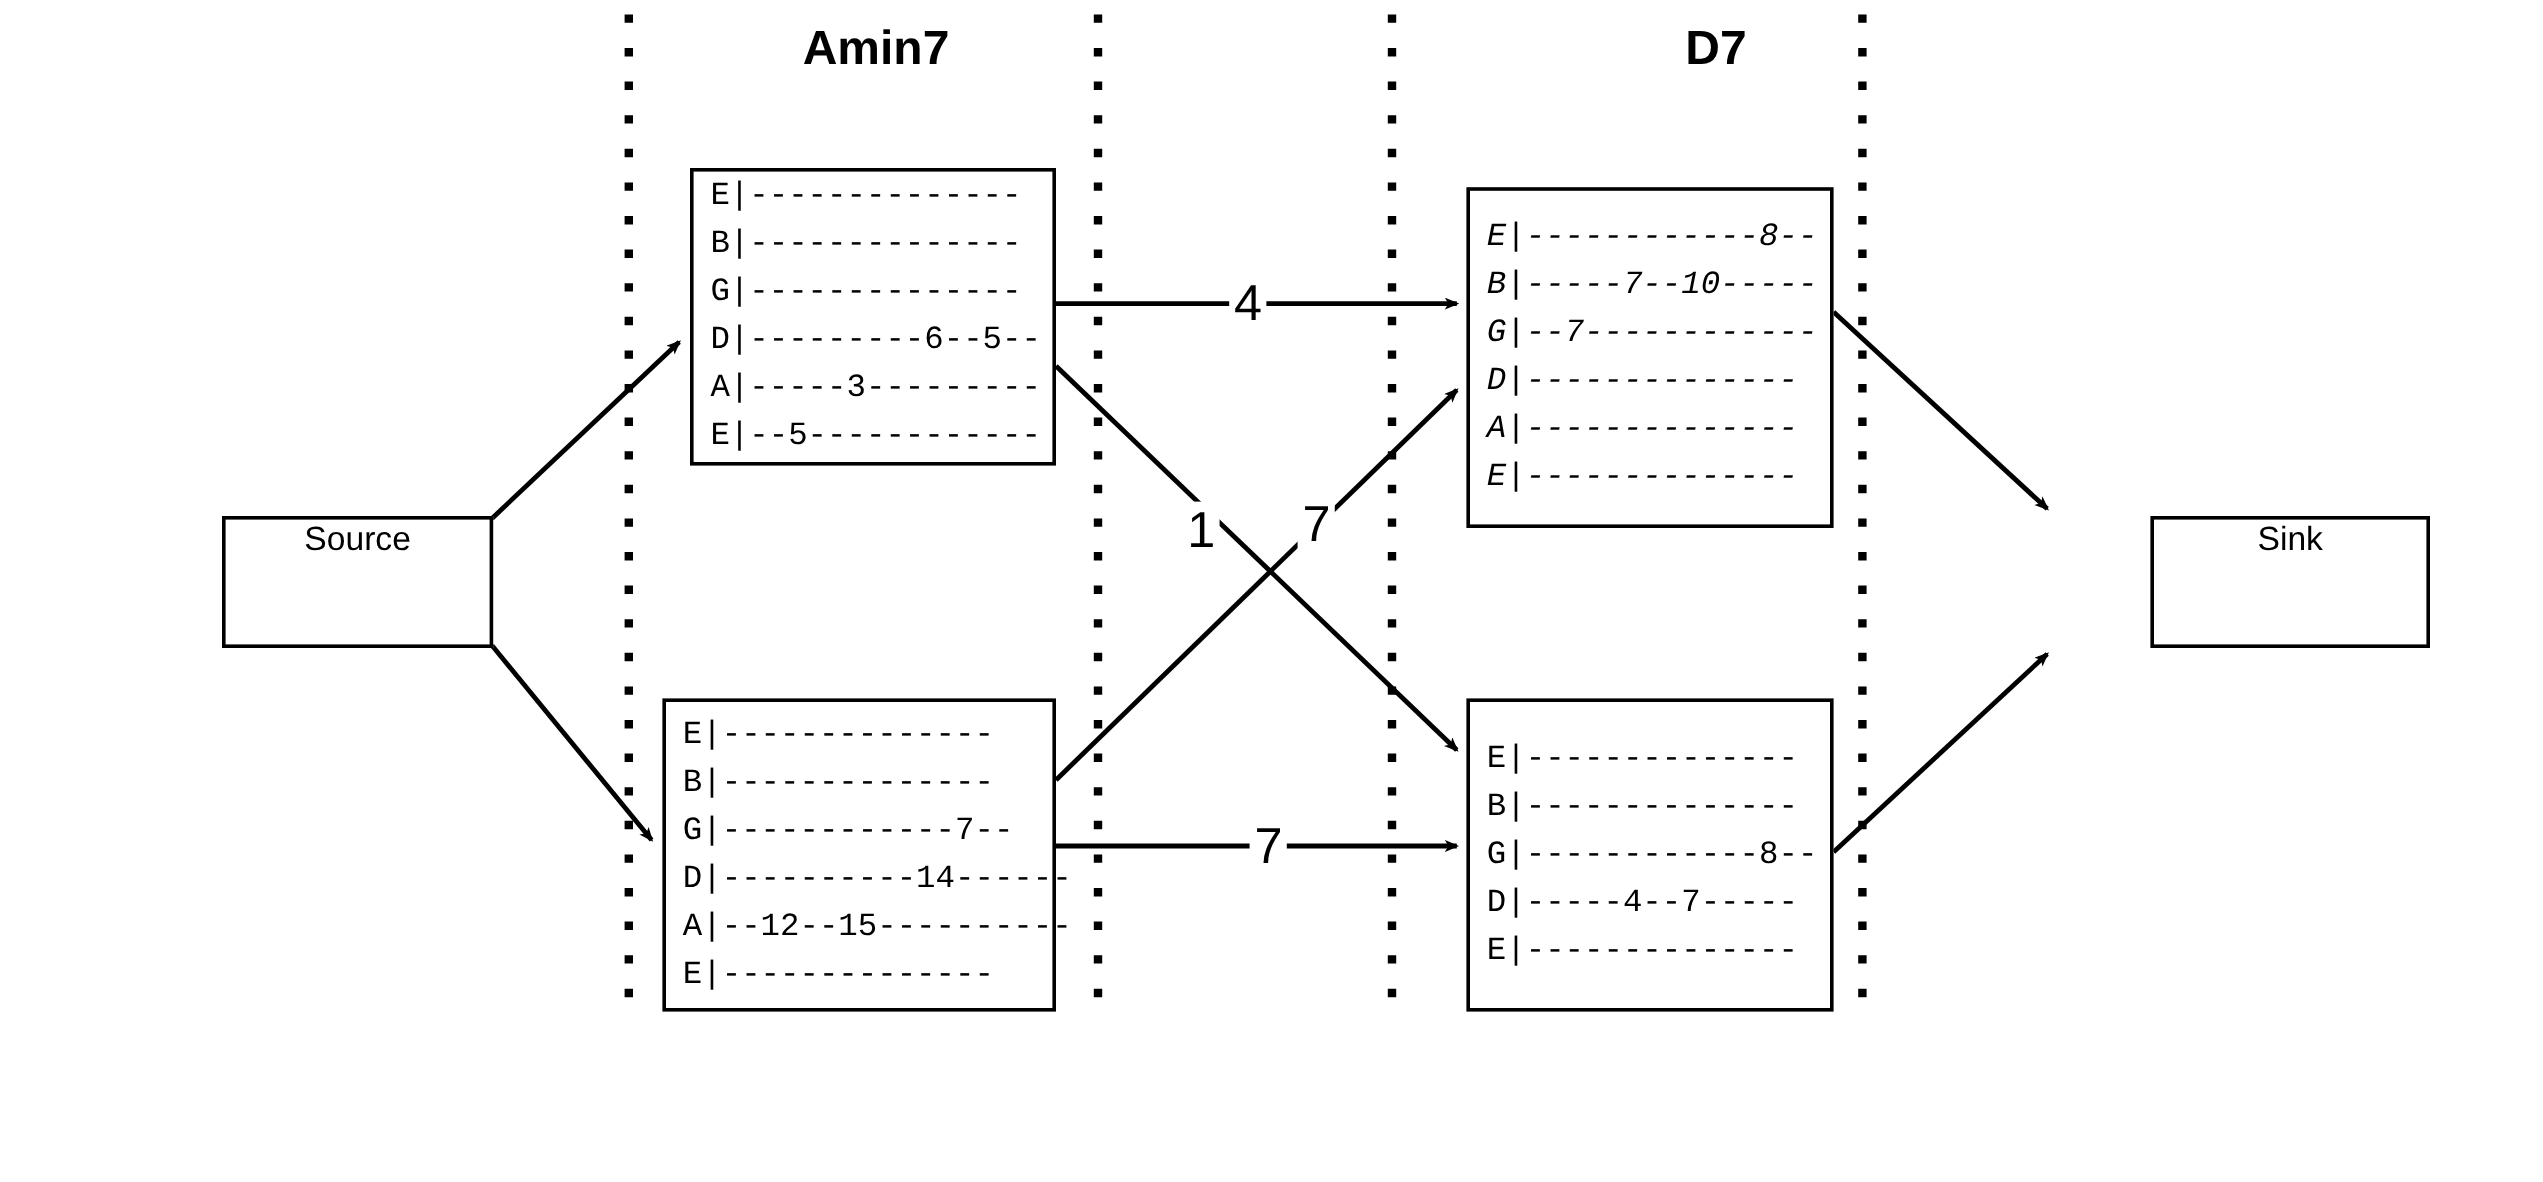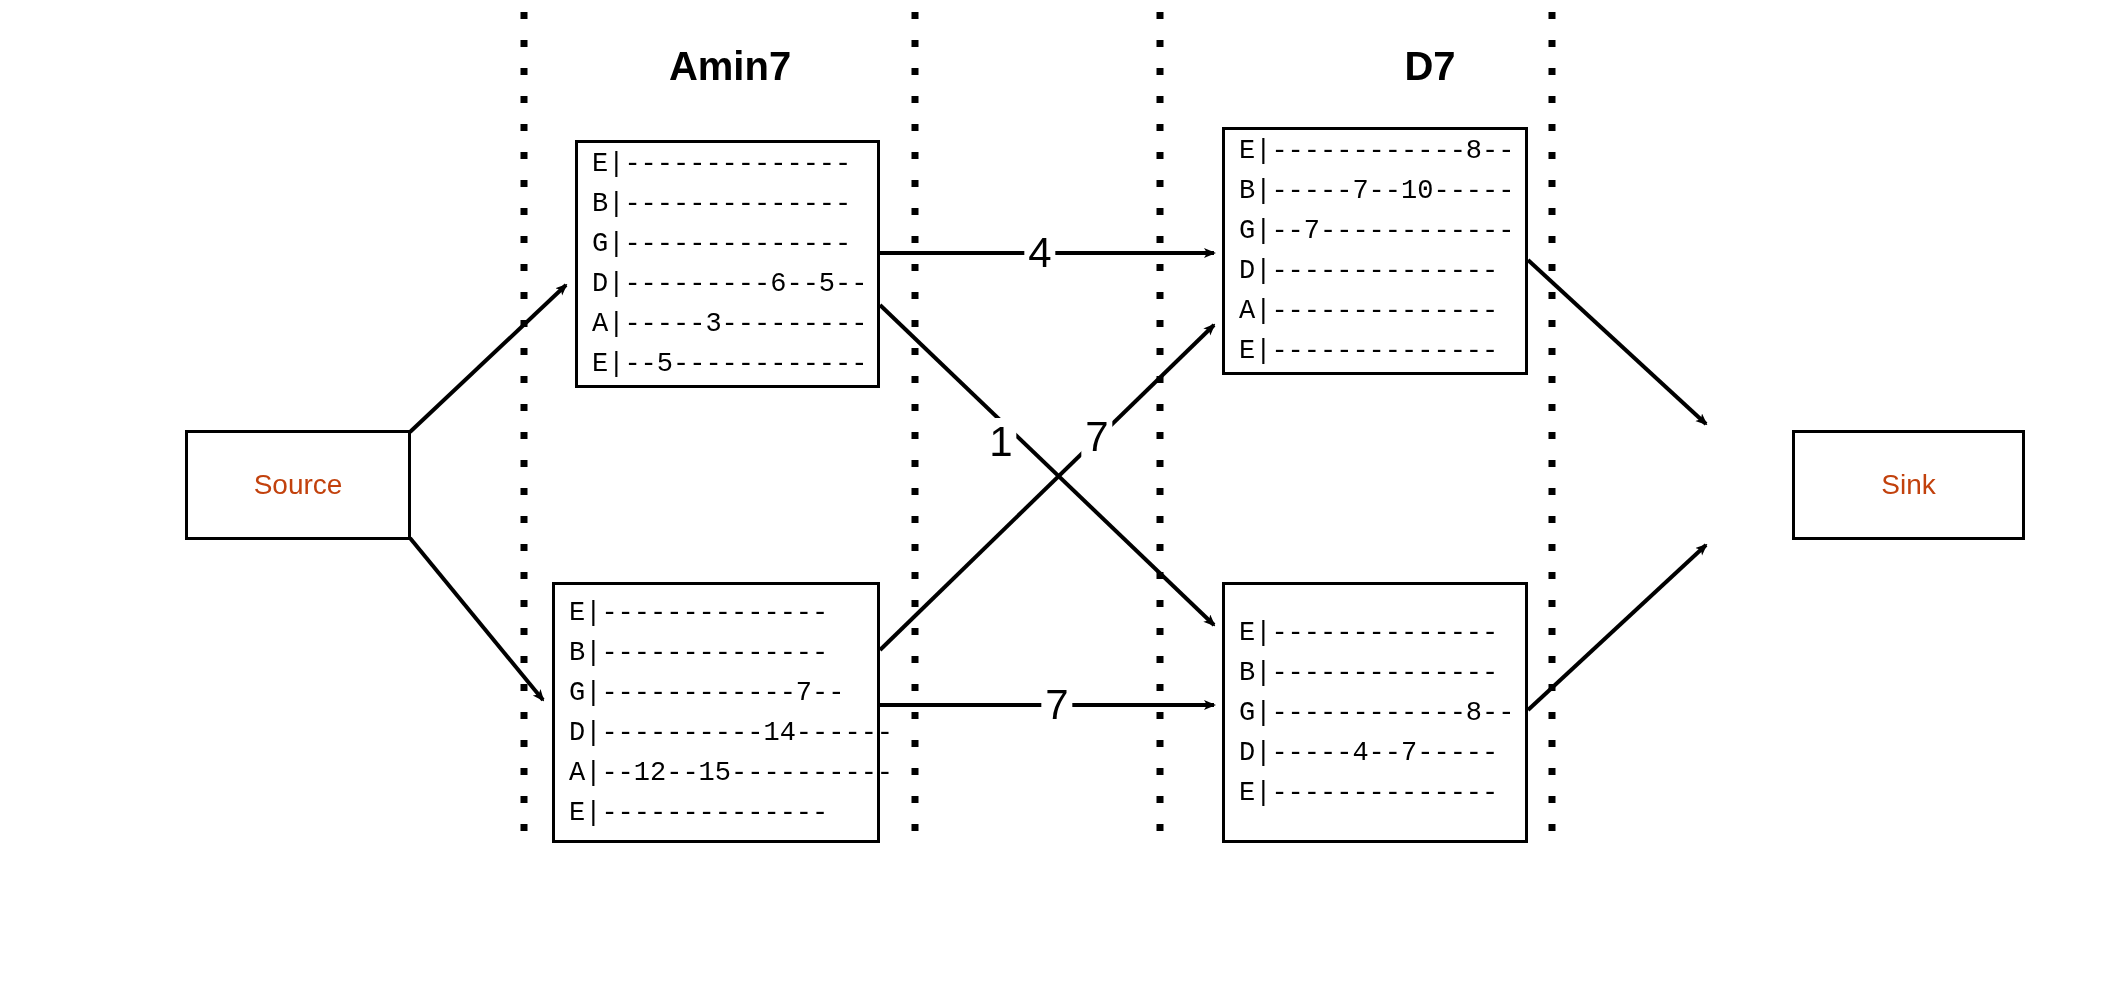--- a/index.html
+++ b/index.html
@@ -9,34 +9,32 @@
 
   .colhdr{
     position:absolute;
     font-family:"Liberation Sans",sans-serif;
     font-weight:bold;
     font-size:40px;
     color:#000;
     text-align:center;
     white-space:nowrap;
     transform:translateX(-50%);
-    margin-top:26px;
   }
 
   .nodebox{
     position:absolute;
     border:3px solid #000;
     background:#fff;
     box-sizing:border-box;
     display:flex;
-    align-items:center;
     justify-content:center;
     font-family:"Liberation Sans",sans-serif;
     font-size:28px;
-    color:#c2410c;
+    color:#000000;
   }
 
   .tabbox{
     position:absolute;
     border:3px solid #000;
     background:#fff;
     box-sizing:border-box;
     display:flex;
     flex-direction:column;
     justify-content:center;
@@ -126,21 +124,21 @@
 
   <div class="tabbox" style="left:552px; top:582px; width:328px; height:261px;">
     <div class="tabline">E|--------------</div>
     <div class="tabline">B|--------------</div>
     <div class="tabline">G|------------7--</div>
     <div class="tabline">D|----------14------</div>
     <div class="tabline">A|--12--15----------</div>
     <div class="tabline">E|--------------</div>
   </div>
 
-  <div class="tabbox" style="left:1222px; top:127px; width:306px; height:248px;">
+  <div class="tabbox" style="left:1222px; top:156px; width:306px; height:284px;font-style:italic;">
     <div class="tabline">E|------------8--</div>
     <div class="tabline">B|-----7--10-----</div>
     <div class="tabline">G|--7------------</div>
     <div class="tabline">D|--------------</div>
     <div class="tabline">A|--------------</div>
     <div class="tabline">E|--------------</div>
   </div>
 
   <div class="tabbox" style="left:1222px; top:582px; width:306px; height:261px;">
     <div class="tabline">E|--------------</div>

